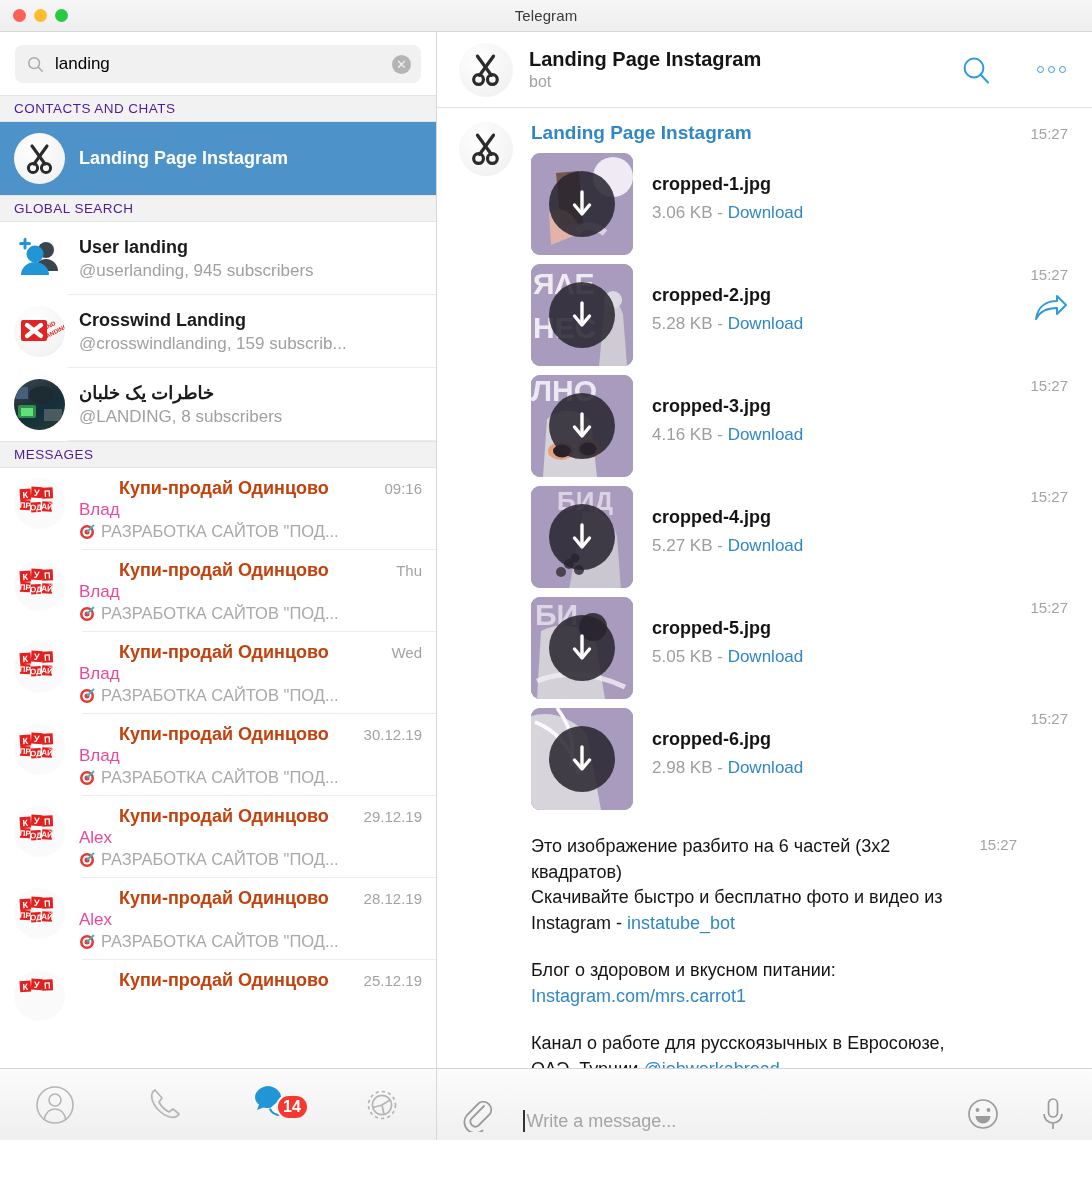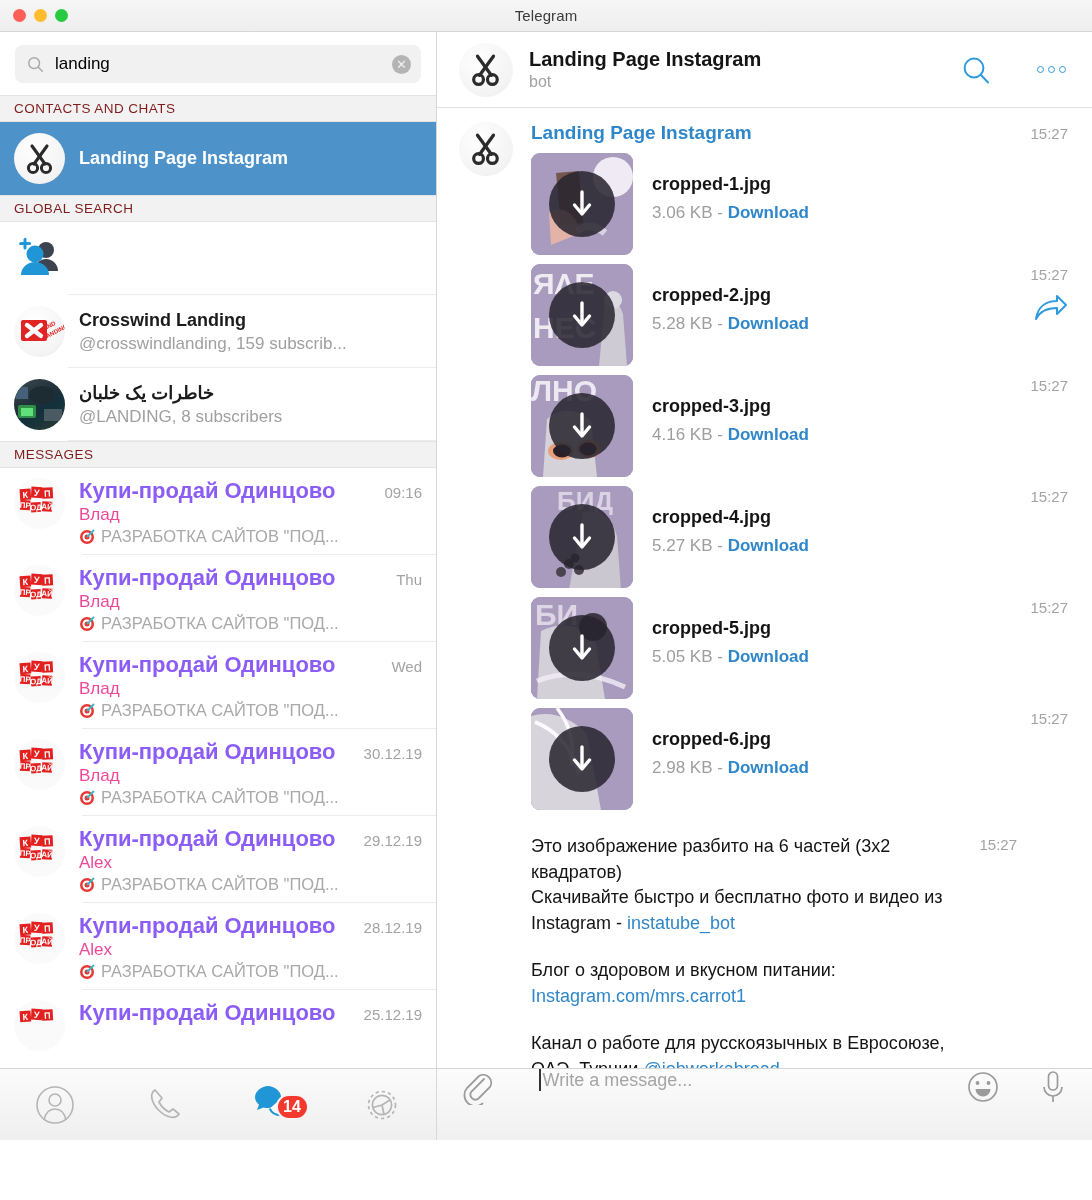--- a/index.html
+++ b/index.html
@@ -52,21 +52,21 @@
   .clear-btn {
     width: 19px; height: 19px; border-radius: 50%; background: #b4b4b4;
     display: flex; align-items: center; justify-content: center;
     color: #f1f1f1; font-size: 13px; line-height: 1; flex: 0 0 19px;
     font-family: "DejaVu Sans", sans-serif;
   }
 
   
   .sec-head {
     background: #f2f2f2; border-top: 1px solid #e3e3e3; border-bottom: 1px solid #e3e3e3;
-    font-size: 13.5px; color: #7f1d1d; letter-spacing: .45px;
+    font-size: 13.5px; color: #4c1d95; letter-spacing: .45px;
     padding: 5px 0 5px 14px; flex: 0 0 auto;
   }
   .sidebar-scroll { flex: 1 1 auto; overflow: hidden; min-height: 0; }
 
   
   .res-row {
     display: flex; align-items: center; gap: 14px;
     padding: 11px 14px 11px 14px; background: #fff; position: relative;
   }
   .res-row.selected { background: #4d92c8; }
@@ -98,22 +98,22 @@
 
   
   .msg-row {
     display: flex; gap: 14px; padding: 10px 14px 9px 14px;
     background: #fff; position: relative; align-items: flex-start;
   }
   .msg-row .rdiv { position: absolute; left: 82px; right: 0; bottom: 0; height: 1px; background: #ececec; }
   .msg-main { flex: 1 1 auto; min-width: 0; }
   .msg-top { display: flex; align-items: baseline; gap: 8px; }
   .msg-name {
-    font-size: 22px; font-weight: bold; color: #8b5cf6; flex: 1 1 auto;
-    white-space: nowrap; overflow: hidden; text-overflow: ellipsis;
+    font-size: 18px; font-weight: bold; color: #c2410c; flex: 1 1 auto;
+    white-space: nowrap; overflow: hidden; text-overflow: ellipsis; margin-left: 40px;
   }
   .msg-time { font-size: 15px; color: #a3a3a3; flex: 0 0 auto; }
   .msg-from { font-size: 17px; color: #ec4899; margin-top: 1px; }
   .msg-prev {
     font-size: 16.5px; color: #a9a9a9; margin-top: 2px;
     white-space: nowrap; overflow: hidden; display: flex; align-items: center; gap: 5px;
   }
   .target-emoji { display:inline-block; width:17px; height:17px; flex:0 0 17px; position: relative; }
 
   
@@ -159,35 +159,35 @@
   }
   .thumb .dl-circle {
     position: absolute; left: 50%; top: 50%; transform: translate(-50%,-50%);
     width: 66px; height: 66px; border-radius: 50%; background: rgba(40,36,46,.86);
     display: flex; align-items: center; justify-content: center;
   }
   .thumb .arrow { width: 22px; height: 30px; }
   .file-meta { padding-top: 21px; }
   .file-name { font-size: 18px; font-weight: bold; color: #141414; }
   .file-sub { font-size: 17px; color: #9e9e9e; margin-top: 8px; }
-  .file-sub .dl { color: #2f87c9; font-weight: bold; text-align: center; }
+  .file-sub .dl { color: #2f87c9; font-weight: normal; text-align: center; }
   .file-right { flex: 0 0 auto; text-align: right; padding-top: 2px; min-width: 56px; }
   .fwd-icon { margin-top: 12px; display: flex; justify-content: flex-end; }
 
   .text-msg { display: flex; margin-top: 24px; }
   .text-body { flex: 1 1 auto; font-size: 18px; color: #141414; line-height: 1.42; max-width: 430px; }
   .text-body p { margin: 0; }
   .text-body p.gap { margin-top: 22px; }
   .text-body a { color: #2f87c9; text-decoration: none; }
   .text-right { flex: 0 0 auto; min-width: 56px; text-align: right; padding-top: 2px; }
 
   
   .composer {
     flex: 0 0 72px; height: 72px; background: linear-gradient(#fcfcfc, #f0f0f0);
-    border-top: 1px solid #d4d4d4; display: flex; align-items: flex-start; gap: 16px; padding: 0 24px 8px 22px;
+    border-top: 1px solid #d4d4d4; display: flex; align-items: flex-end; gap: 0; padding: 0 24px 8px 22px;
   }
   .comp-input { flex: 1 1 auto; display: flex; align-items: center; padding-left: 28px; position: relative; }
   .caret { width: 1.5px; height: 22px; background: #333; margin-right: 2px; }
   .ph { font-size: 18px; color: #a5a5a5; }
   .comp-right { display: flex; align-items: center; gap: 38px; }
   .icon-btn { display: flex; align-items: center; justify-content: center; }
 </style>
 </head>
 <body>
 
@@ -238,20 +238,24 @@
       <div class="res-row">
         <div class="rdiv"></div>
         <div class="avatar av-users">
           <svg width="51" height="51" viewBox="0 0 51 51">
             <circle cx="32" cy="17" r="8" fill="#3c4450"></circle>
             <path d="M20 38c0-7 5.5-12 12-12s12 5 12 12z" fill="#3c4450"></path>
             <circle cx="21" cy="21" r="8.5" fill="#2196d6"></circle>
             <path d="M7 42c0-7.4 6.2-13 14-13s14 5.6 14 13z" fill="#2196d6"></path>
             <path d="M11 6v9M6.5 10.5h9" stroke="#2196d6" stroke-width="3" stroke-linecap="round"></path>
           </svg>
+        </div>
+        <div class="res-main">
+          <div class="res-title">User landing</div>
+          <div class="res-sub">@userlanding, 945 subscribers</div>
         </div>
       </div>
 
       <div class="res-row">
         <div class="rdiv"></div>
         <div class="avatar av-cross">
           <svg width="51" height="51" viewBox="0 0 51 51">
             <rect x="7" y="14" width="26" height="21" rx="2" fill="#e02424"></rect>
             <path d="M13 19l14 11M27 19L13 30" stroke="#fff" stroke-width="4.4" stroke-linecap="round"></path>
             <g transform="rotate(-28 36 24)">

